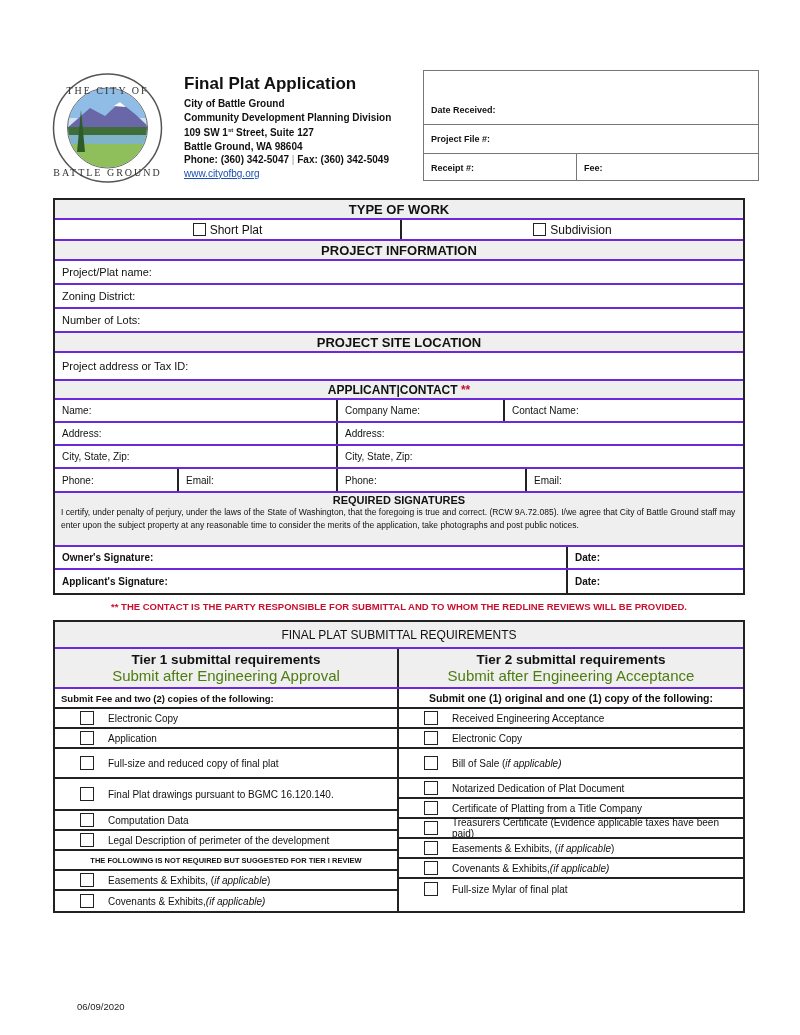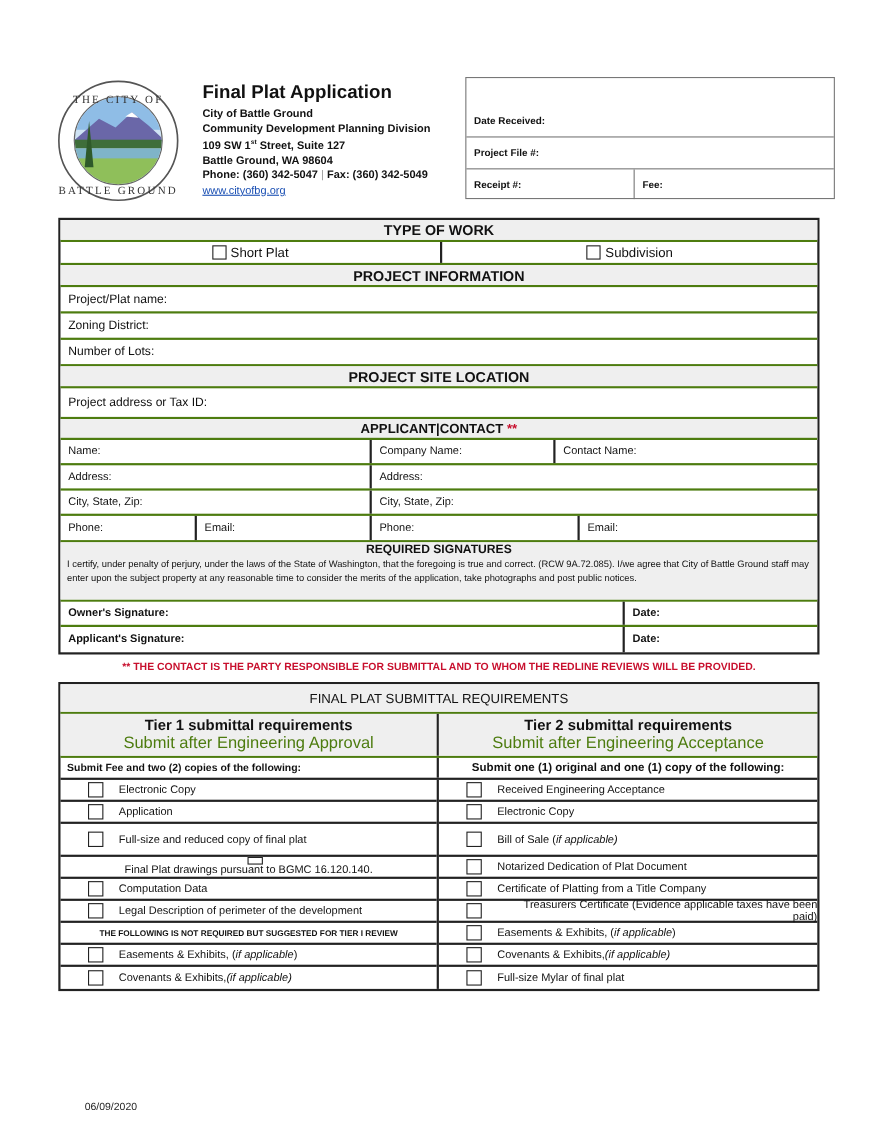--- a/index.html
+++ b/index.html
@@ -15,40 +15,40 @@
   .dept { left: 423px; top: 70px; width: 336px; height: 111px; border: 1px solid #777; }
   .dept .row { position: absolute; left: 0; width: 100%; border-bottom: 1px solid #777; font-size: 9px; font-weight: bold; padding-left: 7px; display: flex; align-items: center; }
   .dept .hdr { top: 0; height: 25px; background: #efefef; justify-content: center; padding-left: 0; font-size: 10px; }
   .dept .r1 { top: 25px; height: 29px; }
   .dept .r2 { top: 54px; height: 29px; }
   .dept .r3 { top: 83px; height: 27px; border-bottom: none; padding-left: 0; }
   .dept .r3 .c { height: 100%; display: flex; align-items: center; padding-left: 7px; }
   .dept .r3 .c1 { width: 153px; border-right: 1px solid #777; }
   
   .form { left: 53px; top: 198px; width: 692px; border: 2px solid #222; }
-  .frow { display: flex; border-bottom: 2px solid #4d7c0f; }
+  .frow { display: flex; border-bottom: 2px solid #6d28d9; }
   .frow:last-child { border-bottom: none; }
   .cell { display: flex; align-items: center; padding-left: 7px; font-size: 11px; }
   .sect { background: #efefef; justify-content: center; padding-left: 0; font-weight: bold; font-size: 13px; width: 100%; }
   .vb { border-right: 2px solid #222; }
   .cb { display: inline-block; width: 13px; height: 13px; border: 1px solid #222; background: #fff; margin-right: 4px; }
   .red { color: #c8102e; }
   .sig-hdr { background: #efefef; flex-direction: column; align-items: stretch; padding: 1px 6px 2px 6px; width: 100%; }
   .sig-hdr .h { text-align: center; font-weight: bold; font-size: 11px; }
   .sig-hdr .p { font-size: 8.5px; line-height: 12.5px; }
   .bold { font-weight: bold; font-size: 10px; }
   .note { left: 53px; top: 601px; width: 692px; text-align: center; color: #c8102e; font-size: 9.5px; font-weight: bold; }
   
   .req { left: 53px; top: 620px; width: 692px; border: 2px solid #222; }
   .req .col { width: 50%; }
   .req .tier { flex-direction: column; justify-content: center; padding-left: 0; text-align: center; background: #efefef; }
   .req .tier .t { font-size: 13.5px; font-weight: bold; }
   .req .tier .s { font-size: 15px; font-weight: normal; color: #4d7c0f; }
   .req .sub { justify-content: center; padding-left: 0; font-weight: bold; font-size: 10px; }
-  .ritem { font-size: 10px; padding-left: 0; text-align: right; }
+  .ritem { font-size: 10px; padding-left: 0; }
   .ritem .cb { width: 14px; height: 14px; margin-left: 25px; margin-right: 14px; }
   .rsep { border-bottom: 2px solid #222; }
   .suggest { justify-content: center; padding-left: 0; font-weight: bold; font-size: 7.5px; }
   .footer { left: 77px; top: 1001px; font-size: 9.5px; color: #222; }
 </style>
 </head>
 <body>
 
 <div class="abs logo" aria-label="The City of Battle Ground seal">
   <svg width="115" height="112" viewBox="0 0 115 112">
@@ -190,21 +190,21 @@
           <span>Electronic Copy</span>
         </div>
       <div class="cell ritem rsep" style="height:20px;">
           <span class="cb"></span>
           <span>Application</span>
         </div>
       <div class="cell ritem rsep" style="height:30px;">
           <span class="cb"></span>
           <span>Full-size and reduced copy of final plat</span>
         </div>
-      <div class="cell ritem rsep" style="height:20px;flex-direction:column;">
+      <div class="cell ritem rsep" style="height:32px;">
           <span class="cb"></span>
           <span>Final Plat drawings pursuant to BGMC 16.120.140.</span>
         </div>
       <div class="cell ritem rsep" style="height:20px;">
           <span class="cb"></span>
           <span>Computation Data</span>
         </div>
       <div class="cell ritem rsep" style="height:20px;">
           <span class="cb"></span>
           <span>Legal Description of perimeter of the development</span>

